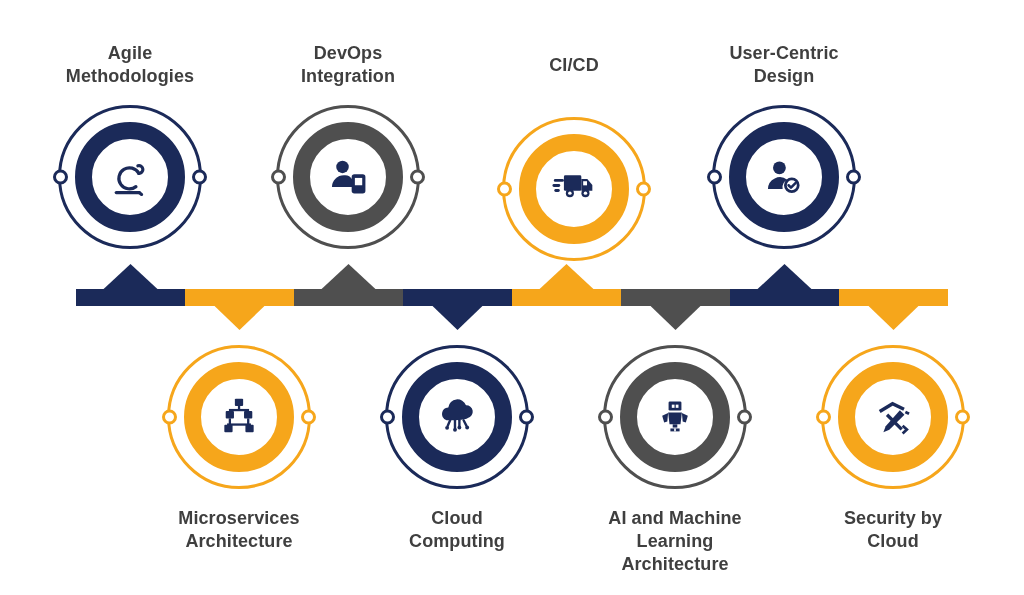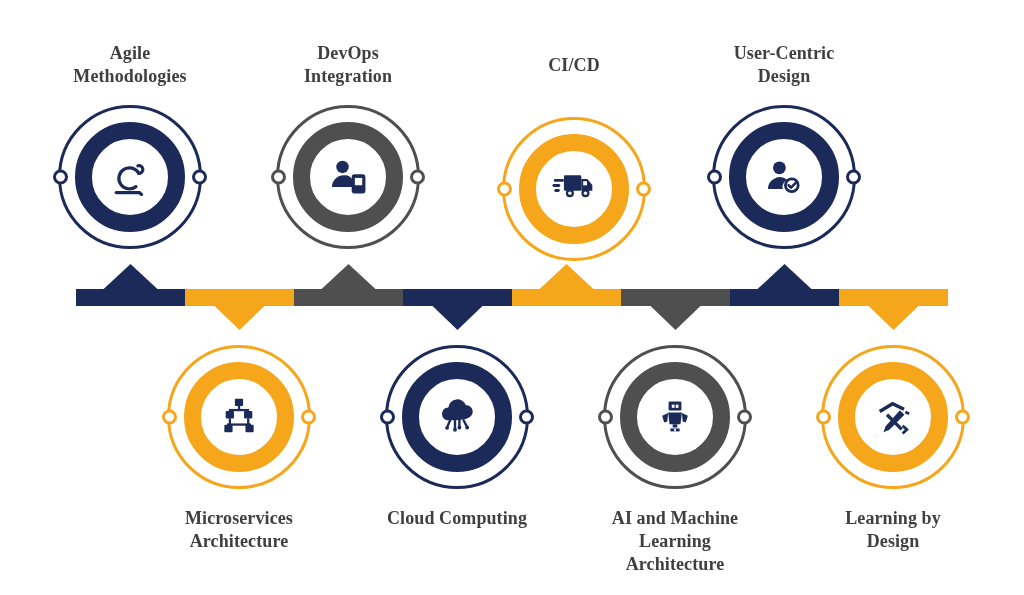--- a/index.html
+++ b/index.html
@@ -2,21 +2,21 @@
 <html style="--navy: #1b2a59; --amber: #f6a61b; --gray: #4f4f4f; --text: #3f3f3f; --background: #ffffff; --icon: #1b2a59;"><head>
 <meta charset="utf-8">
 <style>
   :root{
     --navy:#1b2a59; --amber:#f6a61b; --gray:#4f4f4f;
     --text:#3f3f3f; --bg:#ffffff; --icon:#1b2a59;
   }
   html,body{margin:0;padding:0;background:#eee;}
   .canvas{
     position:relative; width:1024px; height:595px; background:var(--bg);
-    font-family:Liberation Serif, serif; overflow:hidden;
+    font-family:Liberation Sans, sans-serif; overflow:hidden;
     margin:0 auto;
   }
   .node{position:absolute; width:160px; display:flex; flex-direction:column; align-items:center;}
   .node .label{
     width:152px; text-align:center; font-weight:700; font-size:18px; line-height:1.27;
     color:var(--text); letter-spacing:.1px;
   }
   .node.top{top:28px;}
   .node.top .label-box{height:74px; display:flex; align-items:center; justify-content:center;}
   .node.bottom{top:342px;}
@@ -220,21 +220,21 @@
           <svg class="icon" viewBox="0 0 48 48" fill="currentColor">
             <path d="M9.5 18 L23.5 9.5 L36 15.5" fill="none" stroke="currentColor" stroke-width="3.8"></path>
             <path d="M37.5 18.5 L41.5 20.5" fill="none" stroke="currentColor" stroke-width="3"></path>
             <path d="M31.5 16.5 L36.5 21.5 L20 38 L13.5 40.5 L16 34 Z"></path>
             <path d="M17.5 21.5 L33.5 37.5" fill="none" stroke="currentColor" stroke-width="3.6"></path>
             <path d="M34.5 33.5 l4.6 4.2 l-4.6 4.2" fill="none" stroke="currentColor" stroke-width="3"></path>
           </svg>
         </div>
       </div>
     </div>
-    <div class="label">Learning by Design</div>
+    <div class="label">Security by Cloud</div>
   </div>
 
   <div class="timeline">
       <div class="seg" style="background-color: rgb(27, 42, 89);">
         <div class="arrow-up"></div>
       </div>
       <div class="seg" style="background-color: rgb(246, 166, 27);">
         <div class="arrow-down"></div>
       </div>
       <div class="seg" style="background-color: rgb(79, 79, 79);">

